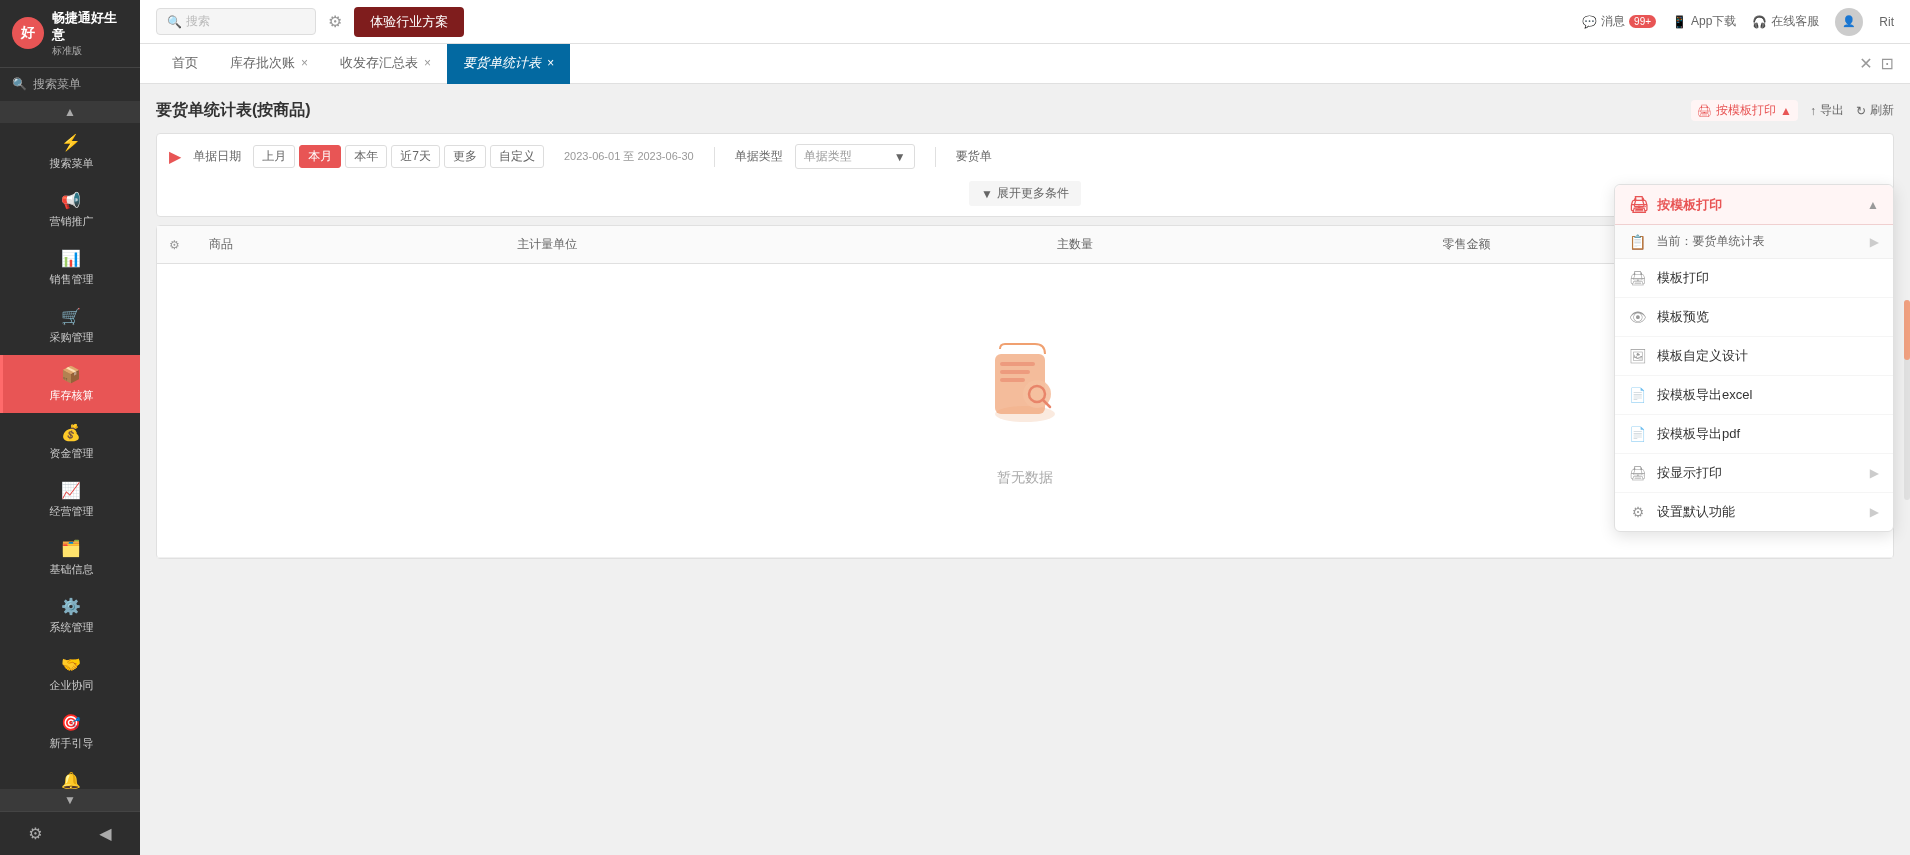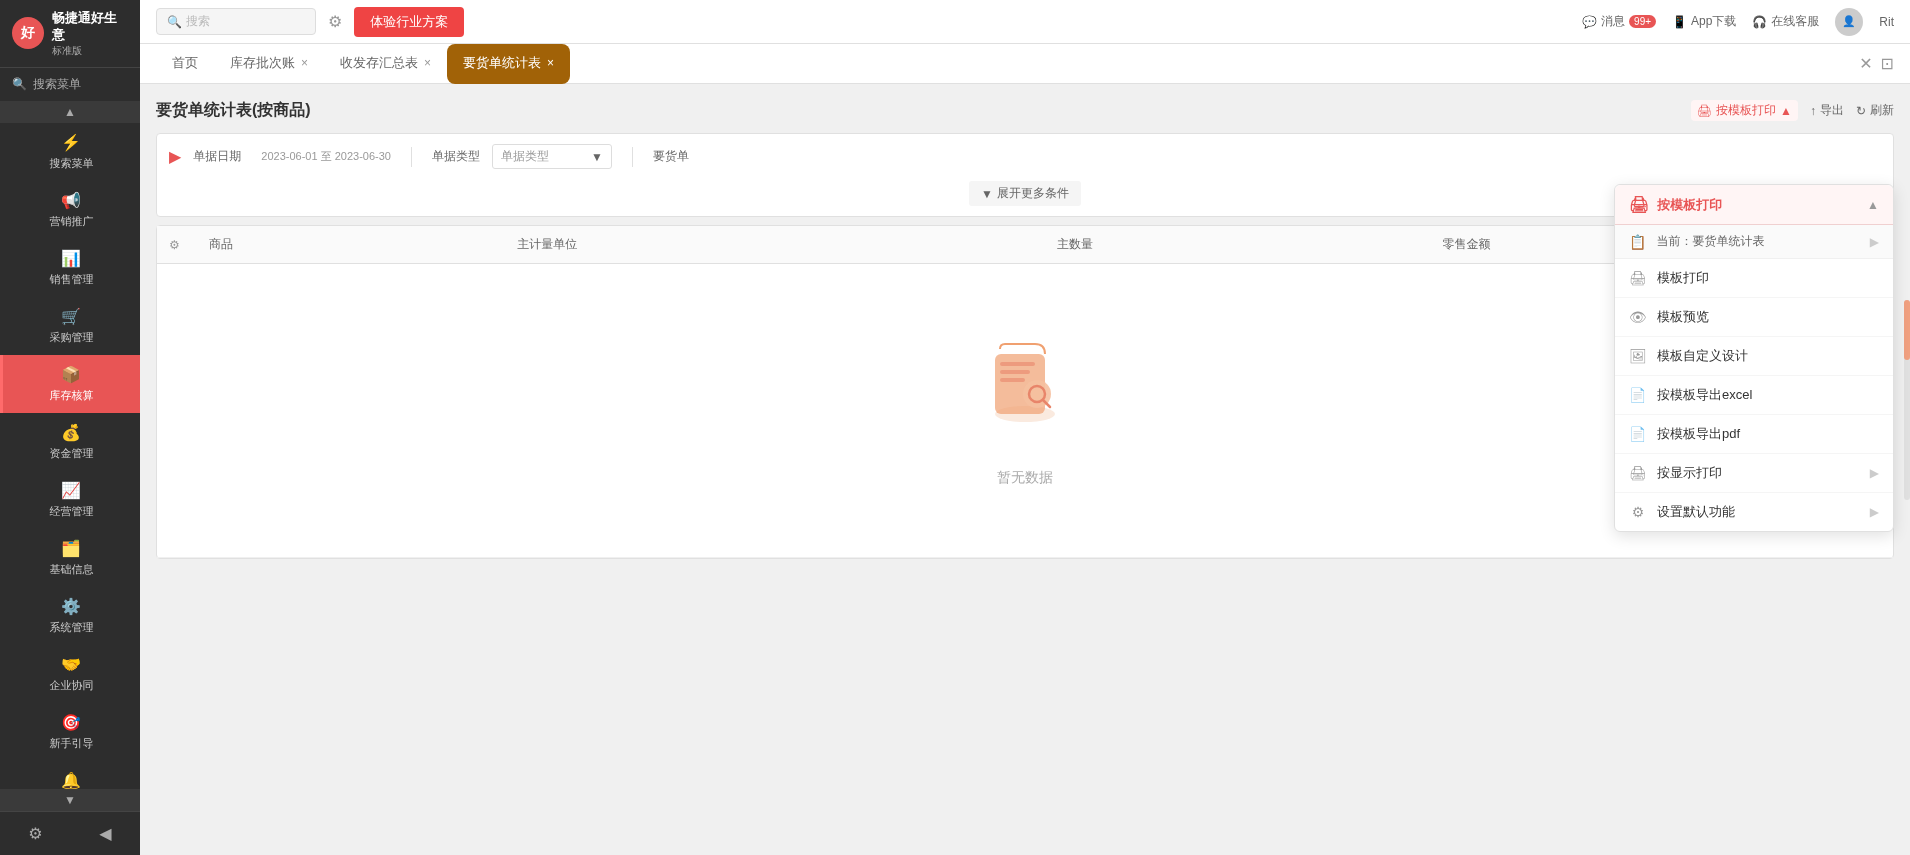--- a/index.html
+++ b/index.html
@@ -103,21 +103,21 @@
       font-size: 12px;
       color: #999;
       width: 160px;
       display: flex;
       align-items: center;
       gap: 4px;
     }
     .topbar-actions { display: flex; align-items: center; gap: 8px; flex: 1; }
     .gear-btn { color: #999; cursor: pointer; font-size: 16px; padding: 4px; }
     .trial-btn {
-      background: #ef4444;
+      background: #7f1d1d;
       color: white;
       border: none;
       border-radius: 4px;
       padding: 6px 16px;
       font-size: 13px;
       cursor: pointer;
     }
     .topbar-right { display: flex; align-items: center; gap: 16px; margin-left: auto; }
     .topbar-right-item { display: flex; align-items: center; gap: 4px; color: #666; cursor: pointer; font-size: 12px; }
     .badge { background: #e85555; color: white; border-radius: 10px; font-size: 10px; padding: 1px 5px; }
@@ -138,21 +138,21 @@
       height: 40px;
       display: flex;
       align-items: center;
       cursor: pointer;
       font-size: 13px;
       color: #666;
       border-bottom: 2px solid transparent;
       gap: 6px;
       white-space: nowrap;
     }
-    .tab.active-bg { background: #a16207; color: white; border-radius: 8px; }
+    .tab.active-bg { background: #0369a1; color: white; border-radius: 0; font-style: italic; }
     .tab-close { font-size: 12px; color: #999; cursor: pointer; }
     .tab.active-bg .tab-close { color: white; }
     .tabs-right { margin-left: auto; display: flex; align-items: center; gap: 8px; }
     .tabs-right-btn { color: #999; cursor: pointer; font-size: 16px; }
 
     
     .page-content {
       flex: 1;
       padding: 16px;
       overflow: auto;
@@ -498,20 +498,28 @@
           <span>刷新</span>
         </div>
       </div>
     </div>
 
     <div class="filter-bar">
       <div class="filter-row">
 
         <span style="color:#e85555;font-size:16px;cursor:pointer;">▶</span>
         <span class="filter-label">单据日期</span>
+        <div class="date-btns">
+          <button class="date-btn">上月</button>
+          <button class="date-btn active">本月</button>
+          <button class="date-btn">本年</button>
+          <button class="date-btn">近7天</button>
+          <button class="date-btn">更多</button>
+          <button class="date-btn">自定义</button>
+        </div>
         <span class="date-range">2023-06-01 至 2023-06-30</span>
         <div class="filter-divider"></div>
         <span class="filter-label">单据类型</span>
         <div class="filter-select">
           <span style="flex:1;color:#999;">单据类型</span>
           <span>▼</span>
         </div>
         <div class="filter-divider"></div>
         <span class="filter-label">要货单</span>
       </div>

